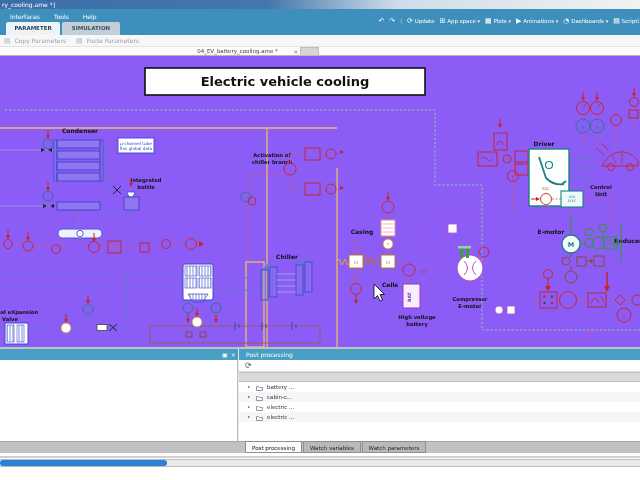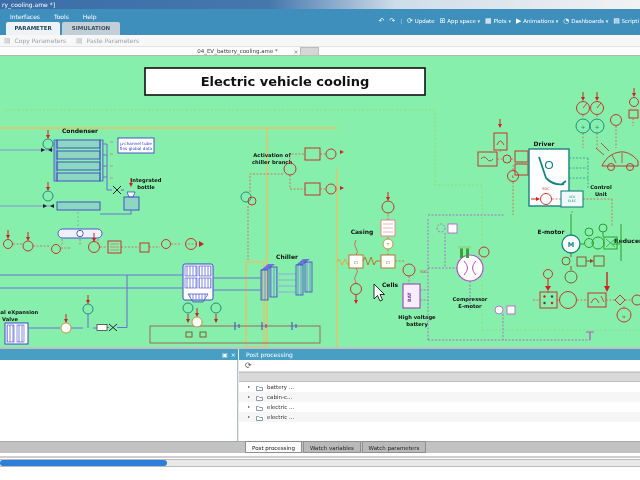--- a/index.html
+++ b/index.html
@@ -23,21 +23,21 @@
   .quickbar .sep{opacity:.6;}
   .parambar{left:0;top:35px;width:640px;height:12px;background:#f7f7f7;border-bottom:1px solid #e3e3e3;
     display:flex;align-items:center;gap:10px;padding-left:4px;box-sizing:border-box;
     font-size:6px;color:#9aa0a6;}
   .parambar .ico{font-size:7px;color:#b7bcc2;margin-right:2px;}
   .doctabbar{left:0;top:47px;width:640px;height:9px;background:#fcfcfc;border-bottom:1px solid #b5b5b5;box-sizing:border-box;}
   .doctab-label{left:150px;top:47px;width:175px;text-align:center;font-size:5.5px;line-height:9px;color:#444;}
   .doctab-close{left:291px;top:47px;width:10px;text-align:center;font-size:6px;line-height:9px;color:#777;}
   .doctab-corner{left:300px;top:47px;width:19px;height:9px;background:#d6d6d6;border:1px solid #bdbdbd;box-sizing:border-box;}
   
-  .canvas{left:0;top:56px;width:640px;height:291px;background:#86efac;}
+  .canvas{left:0;top:56px;width:640px;height:291px;background:#8b5cf6;}
   
   .bpanels{left:0;top:347px;width:640px;height:94px;border-top:2px solid #c2c2c2;box-sizing:border-box;background:#e9e9e9;}
   .lpanel{left:0;top:349px;width:238px;height:92px;background:#fff;border-right:1px solid #aebdc6;box-sizing:border-box;}
   .lpanel-hd{left:0;top:349px;width:238px;height:11px;background:#47a0c4;color:#fff;font-size:6px;line-height:11px;}
   .lpanel-btns{left:222px;top:349px;height:11px;display:flex;gap:3px;color:#fff;font-size:6px;line-height:11px;}
   .rpanel{left:239px;top:349px;width:401px;height:92px;background:#fff;}
   .rpanel-hd{left:239px;top:349px;width:401px;height:11px;background:#47a0c4;color:#fff;font-size:6px;line-height:11px;padding-left:7px;box-sizing:border-box;}
   .rpanel-tools{left:239px;top:360px;width:401px;height:12px;background:#fff;border-bottom:1px solid #dcdcdc;box-sizing:border-box;
     font-size:8px;color:#555;line-height:12px;padding-left:6px;}
   .colhd{left:239px;top:372px;width:401px;height:10px;background:#d9d9d9;border-top:1px solid #c2c2c2;border-bottom:1px solid #bdbdbd;box-sizing:border-box;}

